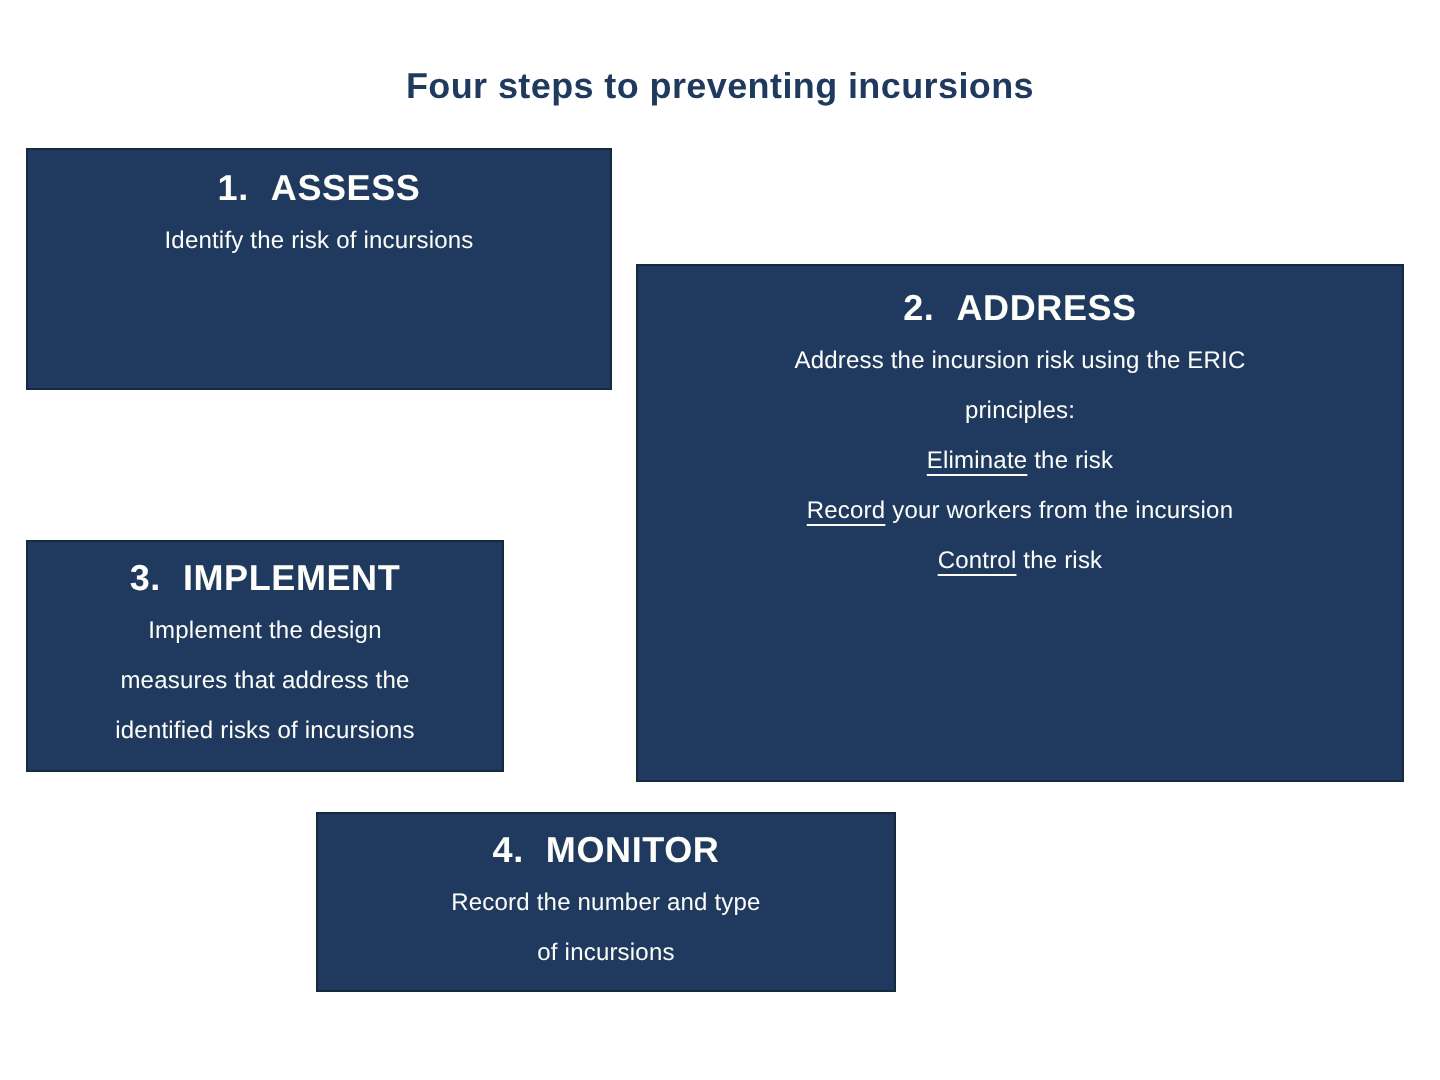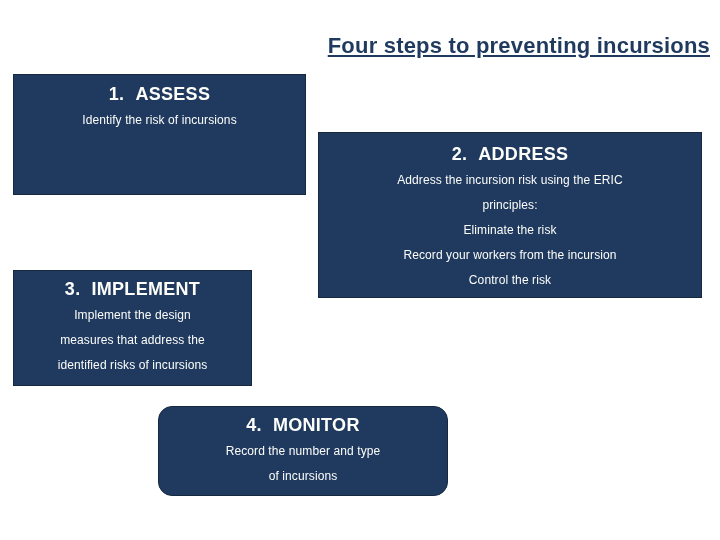--- a/index.html
+++ b/index.html
@@ -14,56 +14,56 @@
     margin: 0 auto;
     background: var(--bg, #ffffff);
     overflow: hidden;
     font-family: "Liberation Sans", sans-serif;
   }
   .slide-title {
     position: absolute;
     top: 33px;
     right: 10px;
     width: 700px;
-    text-align: right;
-    font-size: 22px;
+    text-align: center;
+    font-size: 18px;
     font-weight: bold;
     letter-spacing: 0.2px;
     color: var(--title, #1f3a5e);
-    text-decoration: underline;
   }
   .step-box {
     position: absolute;
     background: var(--navy, #1f3a5e);
     border: 1px solid var(--navy-border, #16293f);
     color: var(--text-on-navy, #fdfdfa);
     text-align: center;
     box-sizing: border-box;
   }
   .box-assess    { left: 13px;  top: 74px;  width: 293px; height: 121px; padding-top: 5px; }
-  .box-address   { left: 318px; top: 132px; width: 384px; height: 166px; padding-top: 7px; }
+  .box-address   { left: 318px; top: 132px; width: 384px; height: 259px; padding-top: 7px; }
   .box-implement { left: 13px;  top: 270px; width: 239px; height: 116px; padding-top: 4px; }
-  .box-monitor   { left: 158px; top: 406px; width: 290px; height: 90px;  padding-top: 4px; border-radius: 14px; }
+  .box-monitor   { left: 158px; top: 406px; width: 290px; height: 90px;  padding-top: 4px; }
   .box-heading {
     font-size: 18px;
     font-weight: bold;
     line-height: 28px;
     letter-spacing: 0.3px;
     white-space: nowrap;
   }
   .box-heading .heading-label {
     margin-left: 11px;
   }
   .box-body {
     font-size: 12px;
     line-height: 25px;
     letter-spacing: 0.1px;
   }
   .box-body .line { white-space: nowrap; }
   .box-body .u {
+    text-decoration: underline;
     text-underline-offset: 3px;
     text-align: center;
   }
 </style>
 </head>
 <body>
 
 <div class="slide">
 
   <div class="slide-title">Four steps to preventing incursions</div>

